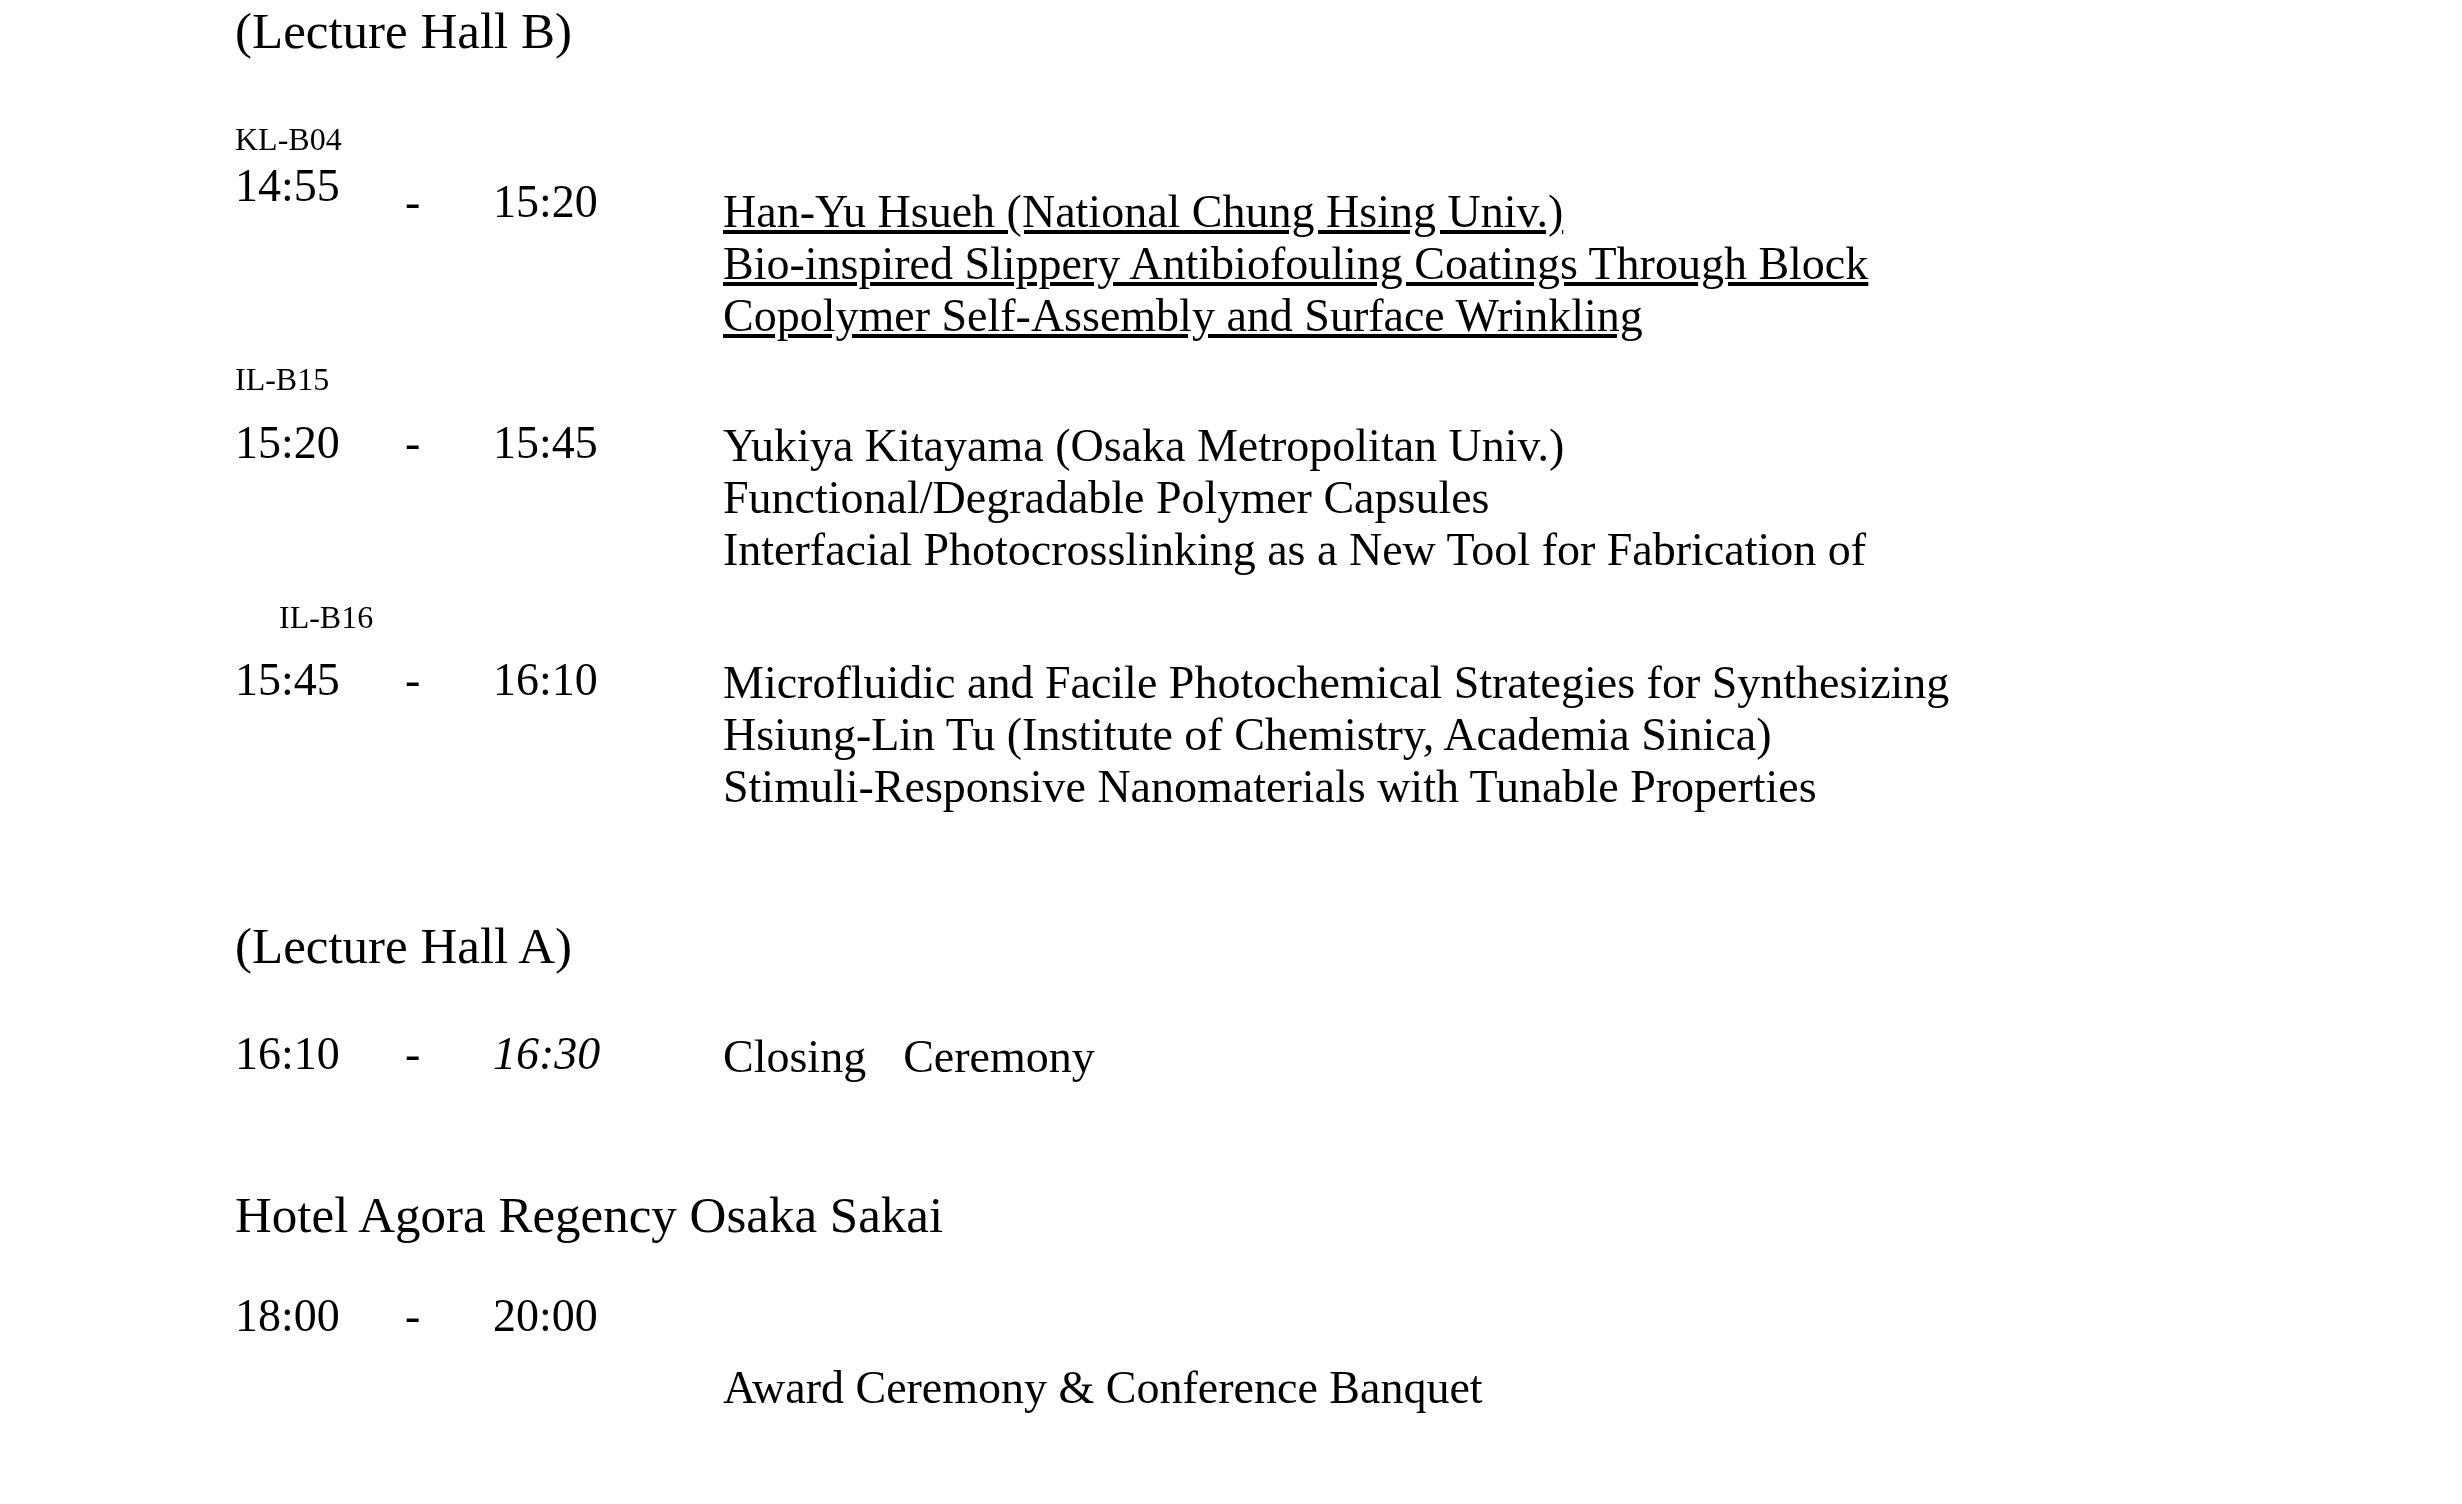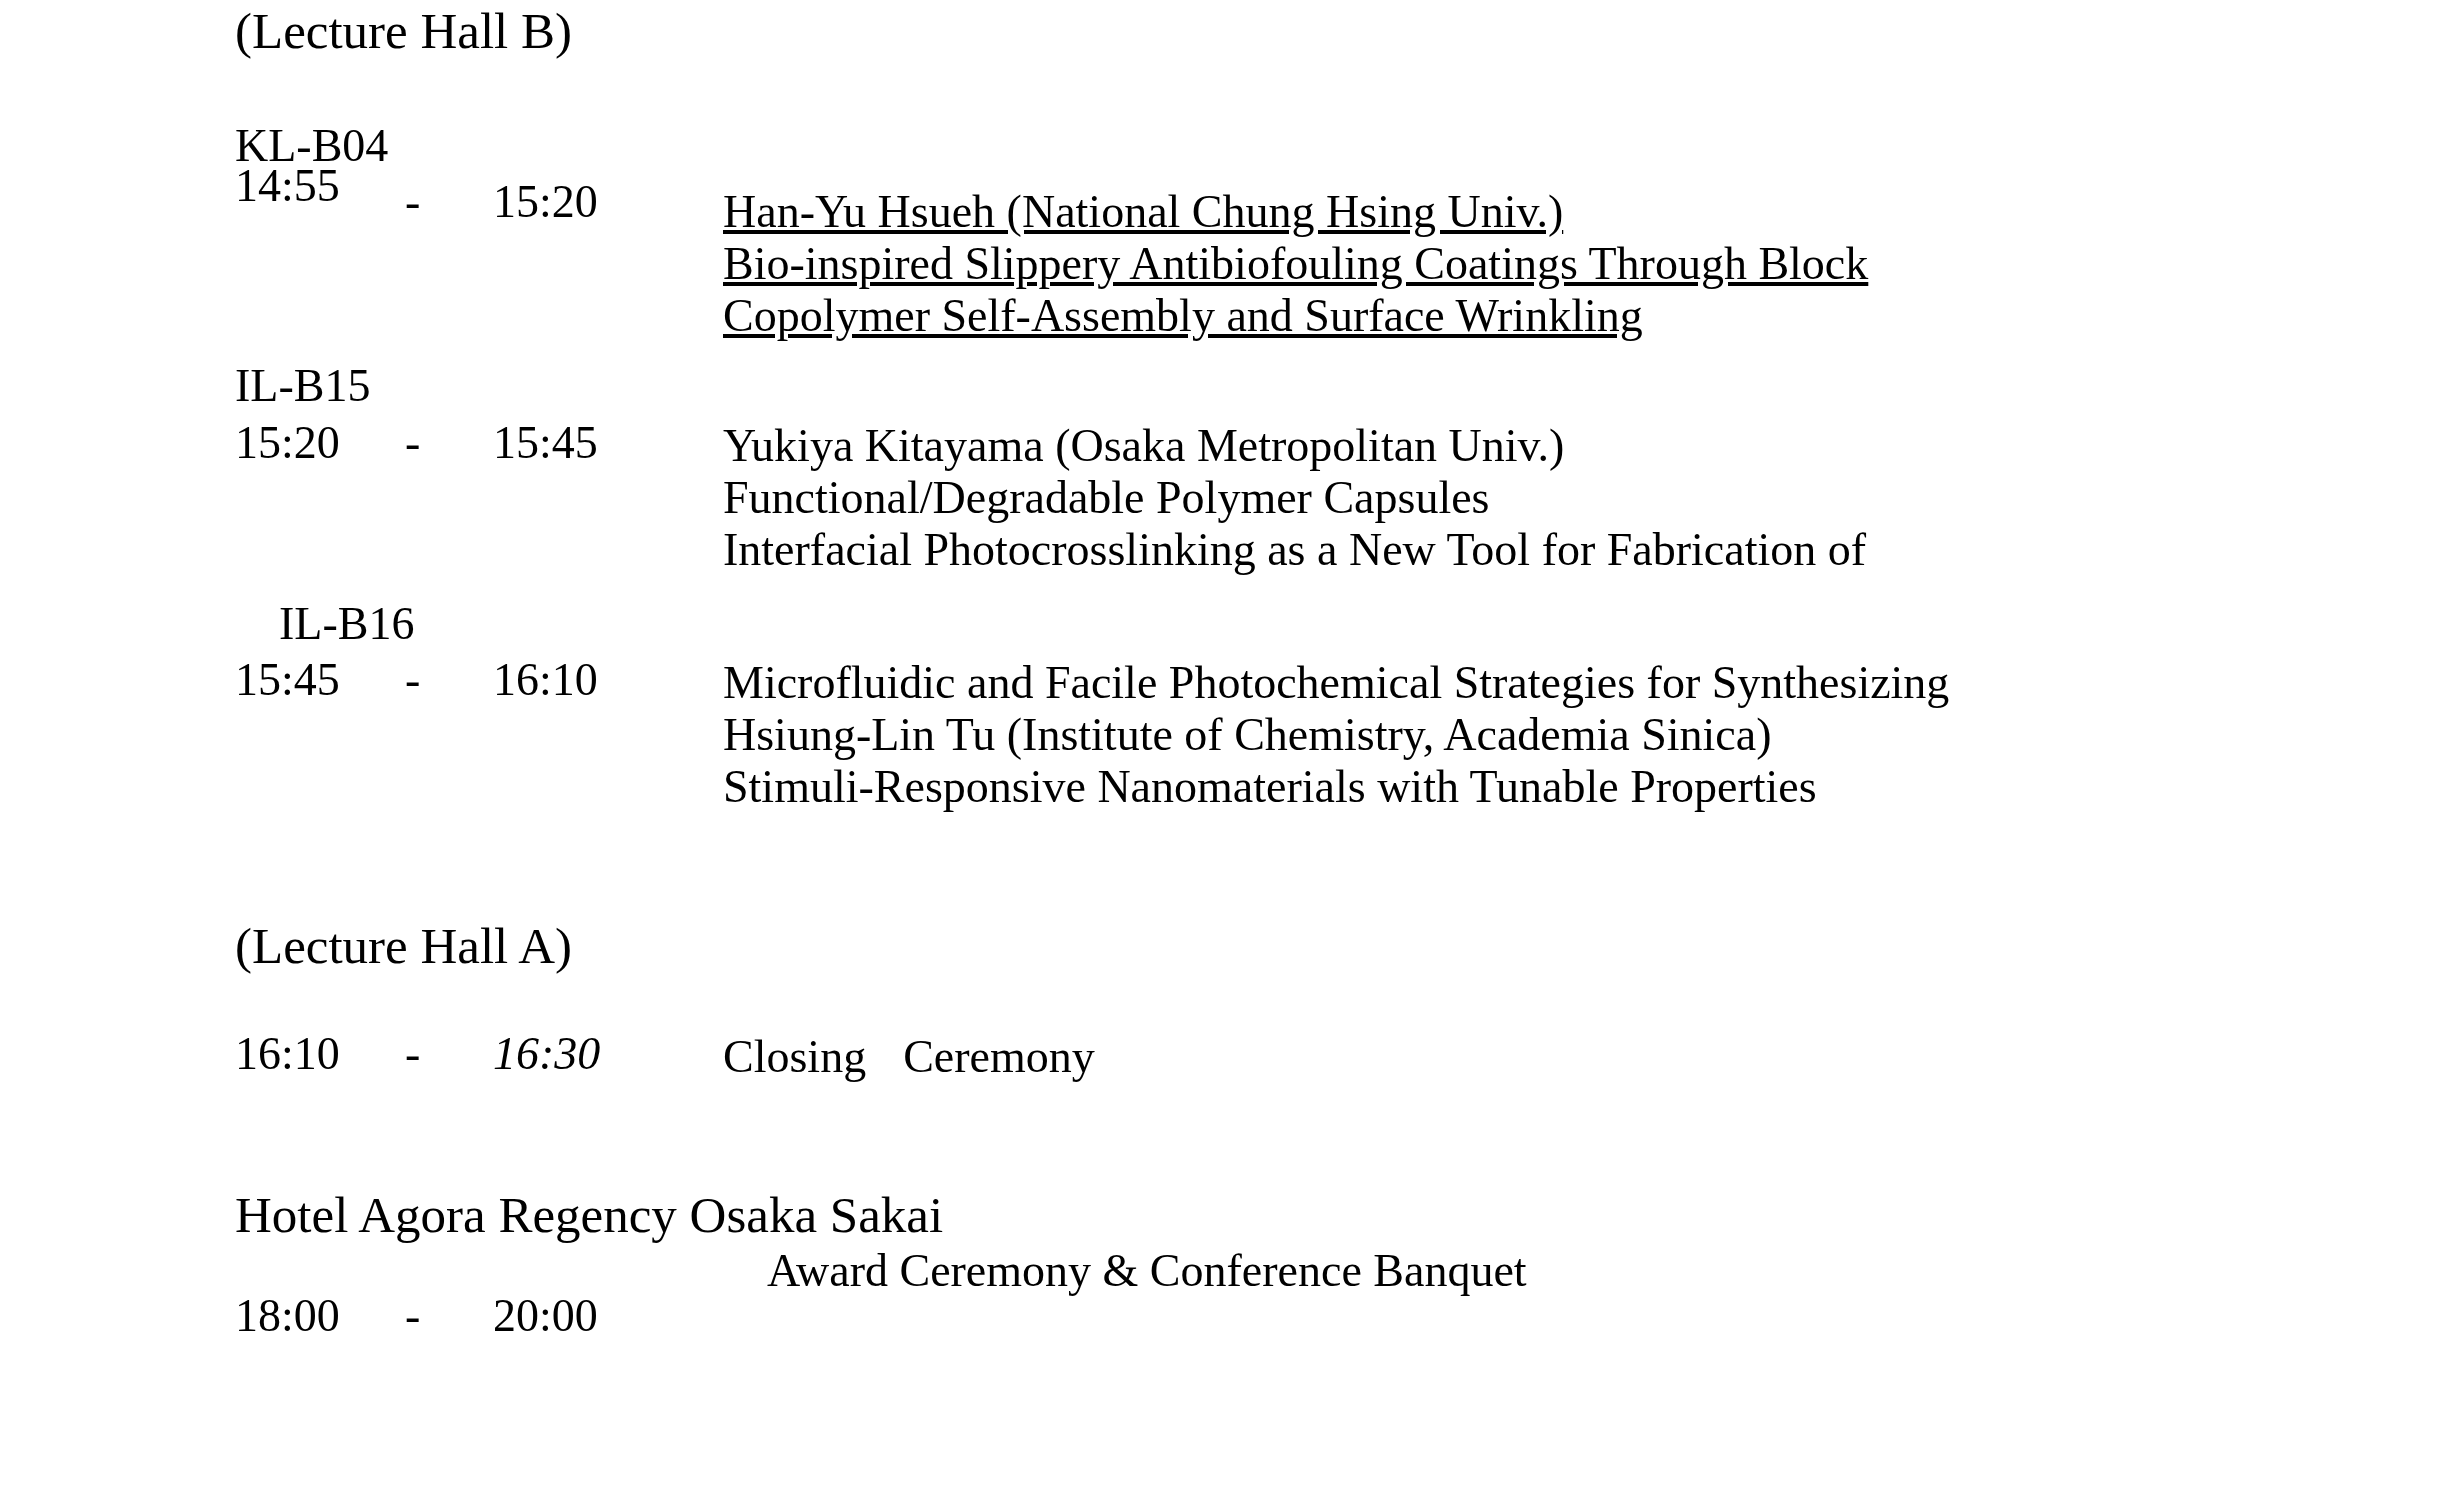--- a/index.html
+++ b/index.html
@@ -35,21 +35,21 @@
     left: 235px;
     font-size: 51px;
     line-height: 1.0;
     white-space: nowrap;
     letter-spacing: 0px;
   }
 
   .code-label {
     position: absolute;
     left: 235px;
-    font-size: 46px;
+    font-size: 32px;
     line-height: 1.0;
     white-space: nowrap;
   }
 
   .session {
     position: absolute;
     left: 0;
     width: 2462px;
   }
 
@@ -155,19 +155,19 @@
     </div>
   </div>
 
   <div class="venue-heading" style="top:1190px;">Hotel Agora Regency Osaka Sakai</div>
 
   <div class="session">
     <div class="time-start" style="top:1277px;">18:00</div>
     <div class="time-dash" style="top:1277px;">-</div>
     <div class="time-end" style="top:1277px;">20:00</div>
 
-    <div class="body-col" style="top:1229px;margin-left:44px;">
+    <div class="body-col" style="top:1346px;">
       <span class="body-line">Award Ceremony &amp; Conference Banquet</span>
     </div>
   </div>
 
 </div>
 
 
 </body></html>

